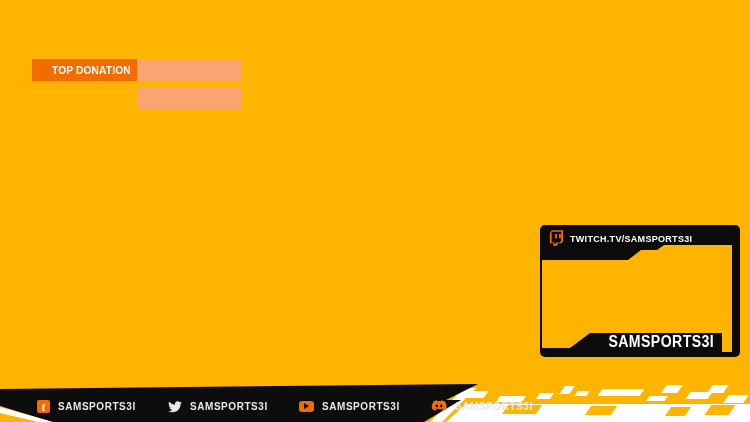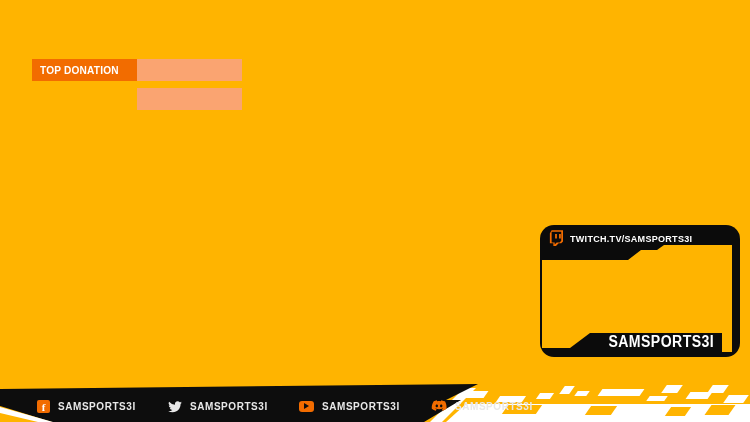--- a/index.html
+++ b/index.html
@@ -8,34 +8,34 @@
     background:#FFB400;
     font-family:"Liberation Sans",sans-serif;
     -webkit-font-smoothing:antialiased;
   }
 
   
   .alert-label{
     position:absolute;left:32px;width:105px;height:22px;
     background:#F26C00;color:#fff;
     font-size:11px;font-weight:800;line-height:22px;
-    padding-left:8px;box-sizing:border-box;
+    padding-left:20px;box-sizing:border-box;
     letter-spacing:.2px;white-space:nowrap;
   }
   .alert-label .txt{display:inline-block;transform:scaleX(.92);transform-origin:left center;}
   .alert-bar{
     position:absolute;left:137px;width:105px;height:22px;background:#FAA471;
   }
   #alert1-label,#alert1-bar{top:59px;}
   #alert2-label,#alert2-bar{top:88px;}
 
   
   #cam-panel{
     position:absolute;left:540px;top:225px;width:200px;height:132px;
-    background:#0B0B0B;border-radius:14px;text-decoration:underline;
+    background:#0B0B0B;border-radius:5px;text-decoration:underline;
   }
   #cam-window{
     position:absolute;left:0;top:0;width:200px;height:132px;
     background:#FFB400;
     clip-path:polygon(2px 35px,88px 35px,101px 25px,117px 25px,124px 20px,
                       192px 20px,192px 127px,182px 127px,182px 108px,
                       50px 108px,30px 123px,2px 123px);
   }
   #cam-twitch-row{position:absolute;left:9px;top:5px;height:16px;display:flex;align-items:center;}
   #cam-twitch-row svg{display:block;}

